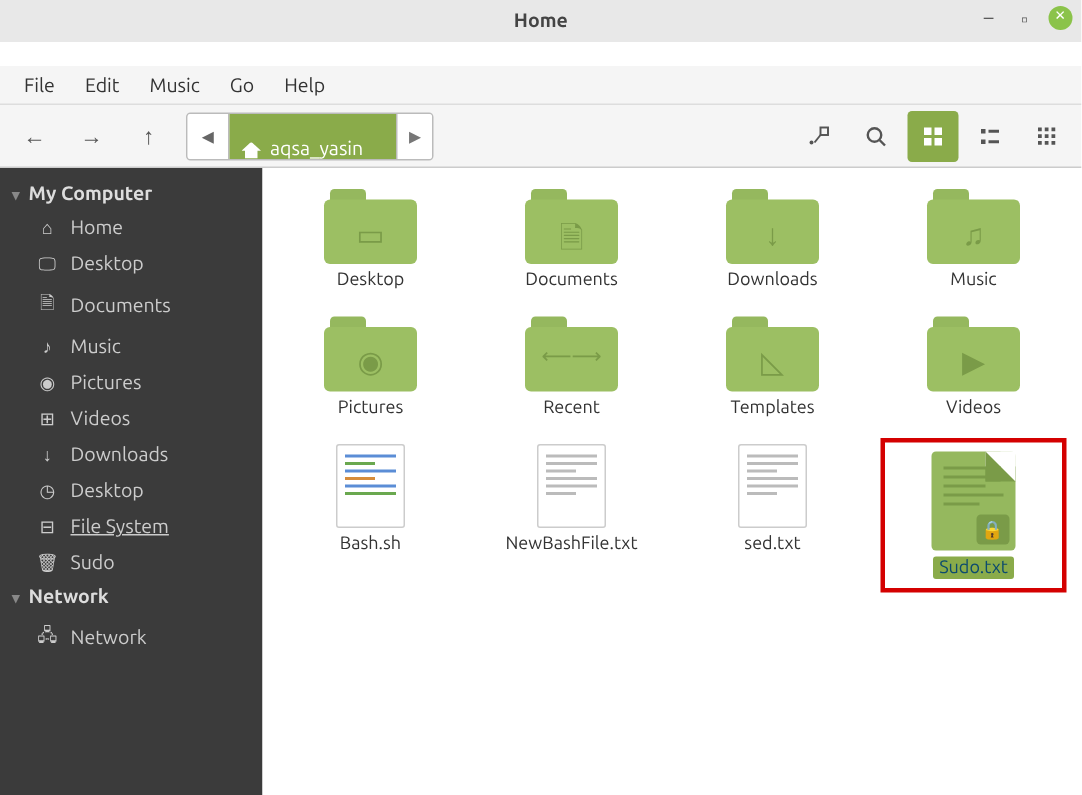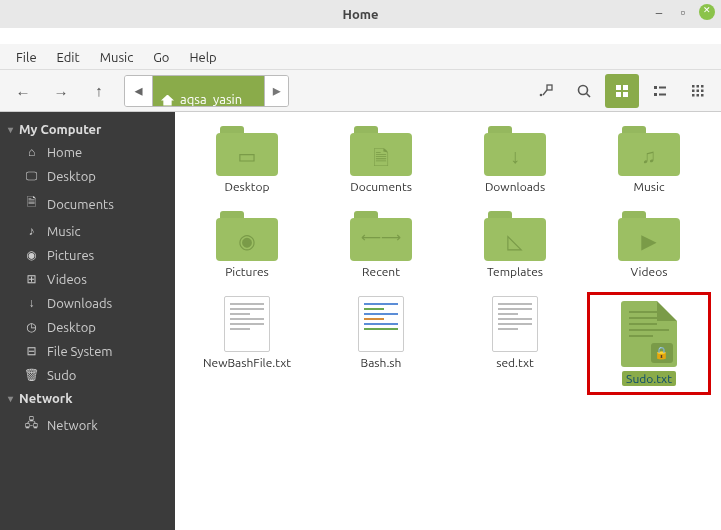--- a/index.html
+++ b/index.html
@@ -20,21 +20,21 @@
 .patharrow { width: 24px; background: #fff; height: 100%; display: flex; align-items: center; justify-content: center; color: #777; border-left: 1px solid #bbb; }
 .spacer { flex: 1; }
 .tbiconbtn { width: 34px; height: 34px; display: flex; align-items: center; justify-content: center; border-radius: 3px; cursor: pointer; }
 .tbiconbtn.active { background: #8aab4a; color: #fff; }
 .body { flex: 1; display: flex; overflow: hidden; }
 .sidebar { width: 175px; background: #3b3b3b; color: #ccc; padding: 6px 0; font-size: 13px; overflow-y: auto; }
 .side-header { display: flex; align-items: center; gap: 6px; padding: 4px 8px; font-weight: 600; color: #ddd; font-size: 13px; }
 .side-chev { font-size: 10px; color: #888; }
 .side-item { display: flex; align-items: center; gap: 8px; padding: 5px 10px 5px 24px; cursor: pointer; font-size: 13px; }
 .side-item .si-icon { width: 15px; text-align: center; font-size: 12px; }
-.side-item.underline span.lbl { }
+.side-item.underline span.lbl { text-decoration: underline; }
 .content { flex: 1; background: #fff; overflow: auto; padding: 10px 10px 20px 10px; }
 .grid { display: grid; grid-template-columns: repeat(4, 1fr); gap: 10px 10px; }
 .item { display: flex; flex-direction: column; align-items: center; gap: 4px; padding: 4px; cursor: pointer; }
 .item .lbl { font-size: 12px; color: #333; text-align: center; }
 .item.selected .lbl { background: #8aab4a; color: #0c4a6e; padding: 1px 4px; border-radius: 2px; }
 .folder { width: 62px; height: 50px; position: relative; }
 .folder::before { content: ""; position: absolute; top: 0; left: 4px; width: 24px; height: 10px; background: #95b85e; border-radius: 3px 3px 0 0; }
 .folder::after { content: ""; position: absolute; top: 7px; left: 0; right: 0; bottom: 0; background: #9cbf63; border-radius: 4px; }
 .folder .glyph { position: absolute; z-index: 2; top: 18px; left: 0; right: 0; text-align: center; color: #7a9b48; font-size: 20px; }
 .doc { width: 46px; height: 56px; background: #fff; border: 1px solid #ccc; border-radius: 2px; position: relative; padding: 6px 5px; display: flex; flex-direction: column; gap: 3px; }
@@ -230,49 +230,49 @@
         </div>
       <div class="item">
           <div class="folder">
             <div class="glyph">▶</div>
           </div>
           <div class="lbl">Videos</div>
         </div>
 
       <div class="item">
           <div class="doc">
-            <div class="line"></div>
-            <div class="line"></div>
-            <div class="line short"></div>
-            <div class="line"></div>
-            <div class="line"></div>
-            <div class="line short"></div>
-          </div>
-          <div class="lbl">NewBashFile.txt</div>
-        </div>
-      <div class="item">
-          <div class="doc">
             <div class="line blue"></div>
             <div class="line green short"></div>
             <div class="line blue"></div>
             <div class="line orange short"></div>
             <div class="line blue"></div>
             <div class="line green"></div>
           </div>
           <div class="lbl">Bash.sh</div>
         </div>
       <div class="item">
           <div class="doc">
             <div class="line"></div>
             <div class="line"></div>
             <div class="line short"></div>
             <div class="line"></div>
             <div class="line"></div>
             <div class="line short"></div>
           </div>
+          <div class="lbl">NewBashFile.txt</div>
+        </div>
+      <div class="item">
+          <div class="doc">
+            <div class="line"></div>
+            <div class="line"></div>
+            <div class="line short"></div>
+            <div class="line"></div>
+            <div class="line"></div>
+            <div class="line short"></div>
+          </div>
           <div class="lbl">sed.txt</div>
         </div>
 
       <div class="item selected highlight">
         <div class="locked">
           <div class="line"></div>
             <div class="line"></div>
             <div class="line" style="width:70%"></div>
             <div class="line"></div>
             <div class="line" style="width:60%"></div>

